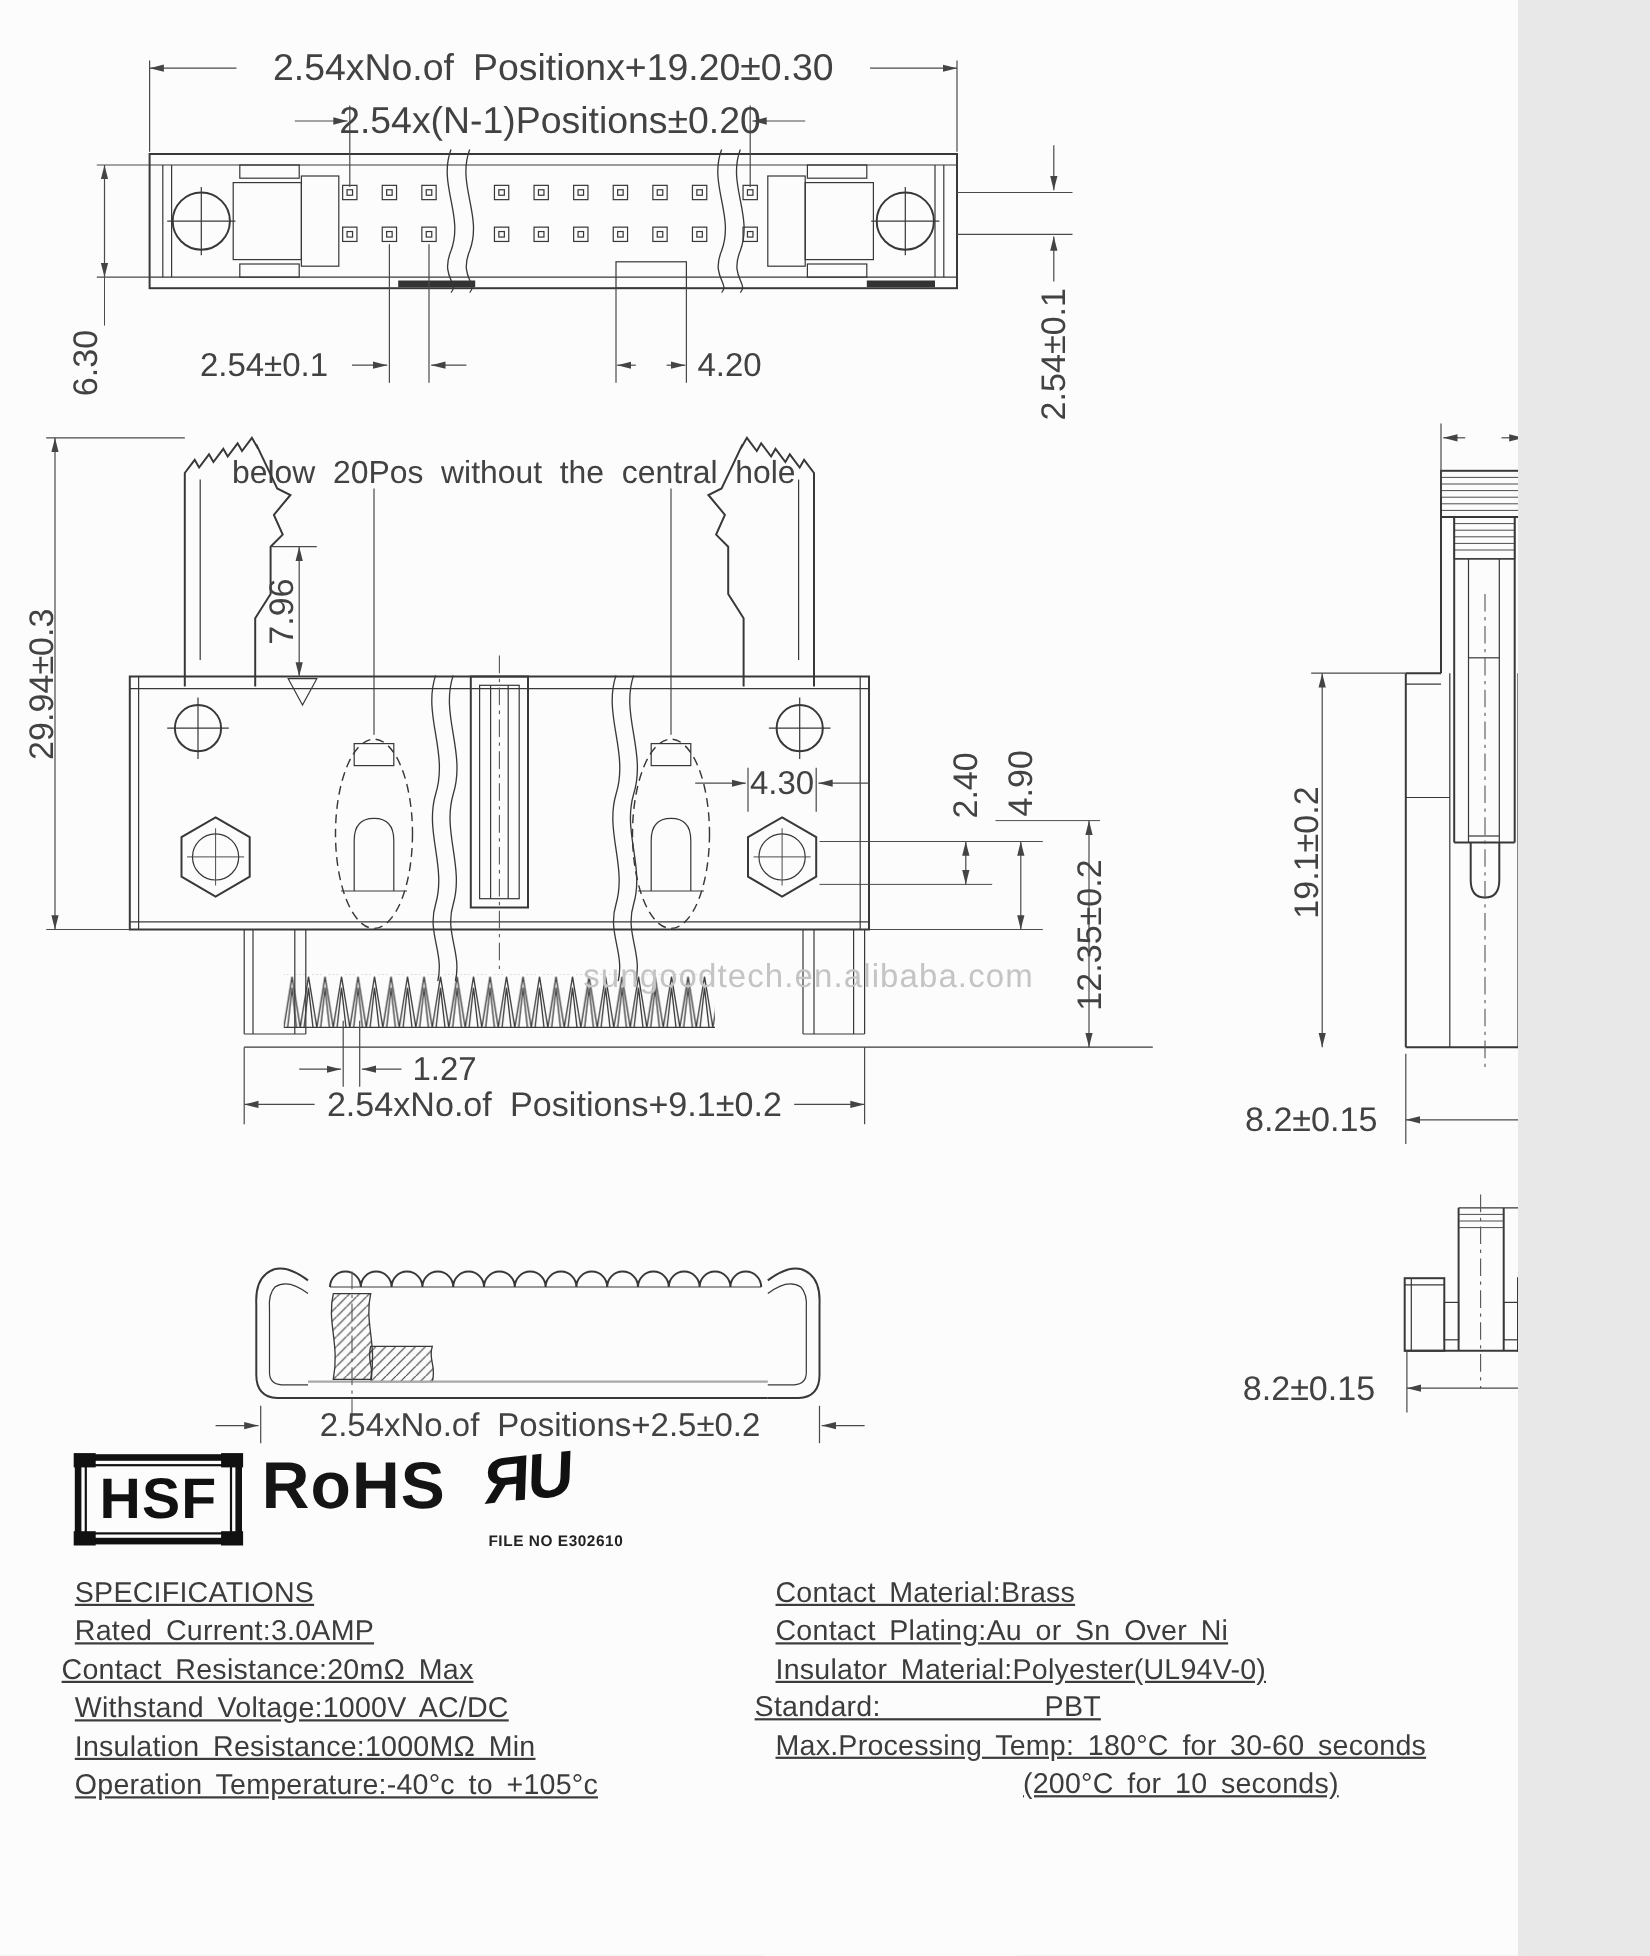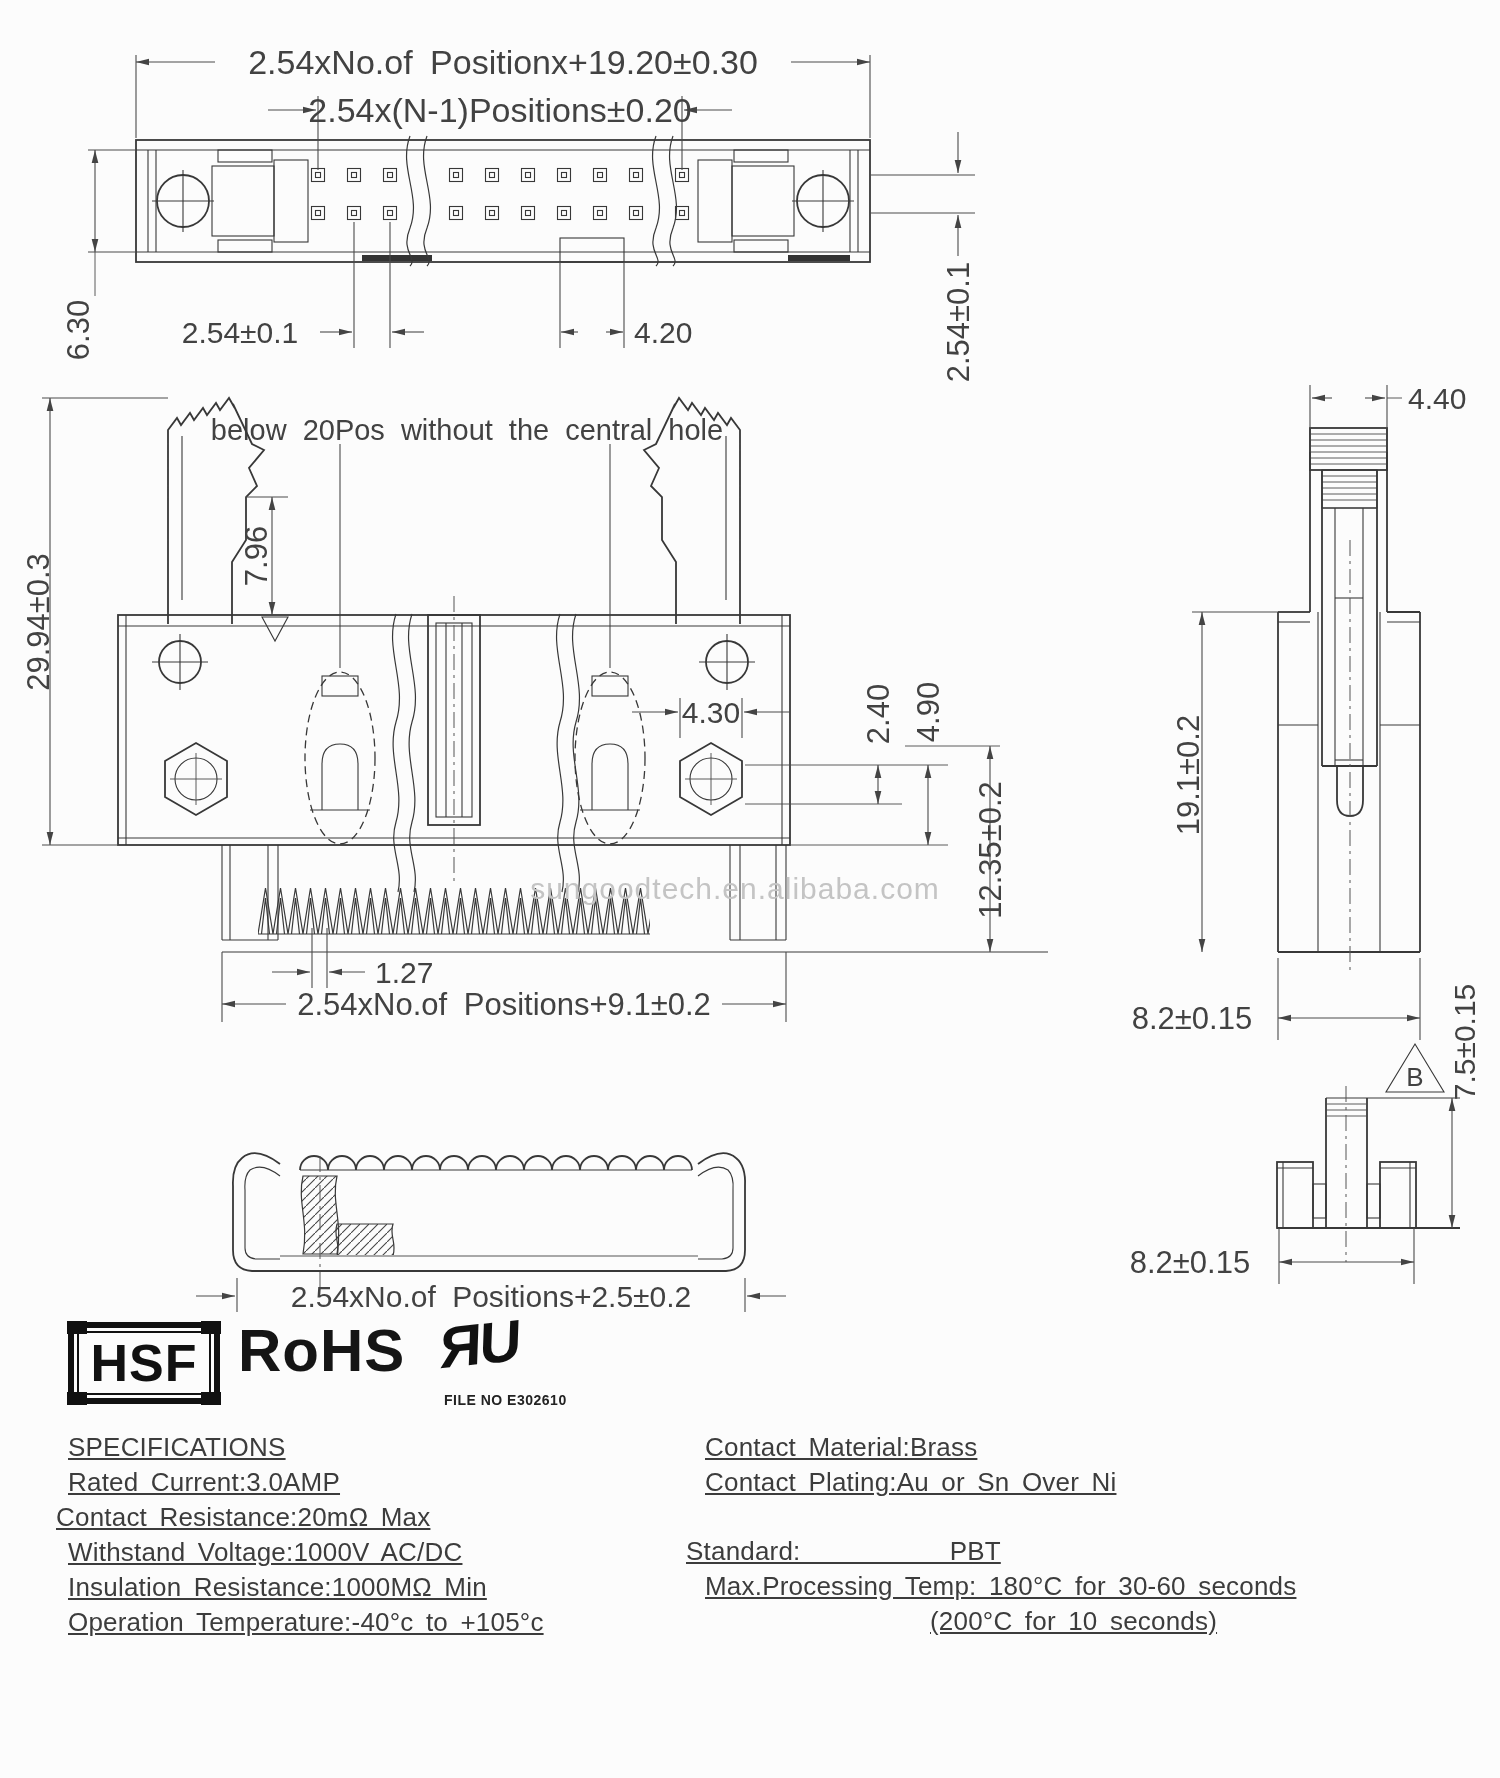--- a/index.html
+++ b/index.html
@@ -1,16 +1,16 @@
 <!DOCTYPE html>
 <html><head>
 <meta charset="utf-8">
 <style>
   html,body{margin:0;padding:0;background:#e8e8e8;}
-  #page{position:relative;width:1500px;height:1778px;background:#fcfcfc;overflow:hidden;
+  #page{position:relative;width:1380px;height:1778px;background:#fcfcfc;overflow:hidden;
         font-family:"Liberation Sans",sans-serif;color:#3c3c3c;}
   svg{position:absolute;left:0;top:0;}
   svg text{font-family:"Liberation Sans",sans-serif;fill:#424242;word-spacing:8px;}
   .obj{fill:none;stroke:#383838;stroke-width:1.8;}
   .obj2{fill:none;stroke:#383838;stroke-width:1.1;}
   .thin{fill:none;stroke:#4a4a4a;stroke-width:0.9;}
   .dim{fill:none;stroke:#4a4a4a;stroke-width:1.1;}
   .cl{fill:none;stroke:#555;stroke-width:1;stroke-dasharray:16 5 3 5;}
   .brk{fill:none;stroke:#383838;stroke-width:1.2;}
   .dash{fill:none;stroke:#383838;stroke-width:1.3;stroke-dasharray:8 5;}
@@ -356,17 +356,18 @@
 
   <div class="abs spec" style="left:68px;top:1432px">SPECIFICATIONS</div>
   <div class="abs spec" style="left:68px;top:1467px">Rated Current:3.0AMP</div>
   <div class="abs spec" style="left:56px;top:1502px">Contact Resistance:20mΩ Max</div>
   <div class="abs spec" style="left:68px;top:1537px">Withstand Voltage:1000V AC/DC</div>
   <div class="abs spec" style="left:68px;top:1572px">Insulation Resistance:1000MΩ Min</div>
   <div class="abs spec" style="left:68px;top:1607px">Operation Temperature:-40°c to +105°c</div>
 
   <div class="abs spec" style="left:705px;top:1432px">Contact Material:Brass</div>
   <div class="abs spec" style="left:705px;top:1467px">Contact Plating:Au or Sn Over Ni</div>
+  <div class="abs spec" style="left:705px;top:1502px">Insulator Material:Polyester(UL94V-0)</div>
   <div class="abs spec" style="left:686px;top:1536px">Standard:            PBT</div>
   <div class="abs spec" style="left:705px;top:1571px">Max.Processing Temp: 180°C for 30-60 seconds</div>
   <div class="abs spec" style="left:930px;top:1606px">(200°C for 10 seconds)</div>
 
 </div>
 
 </body></html>

